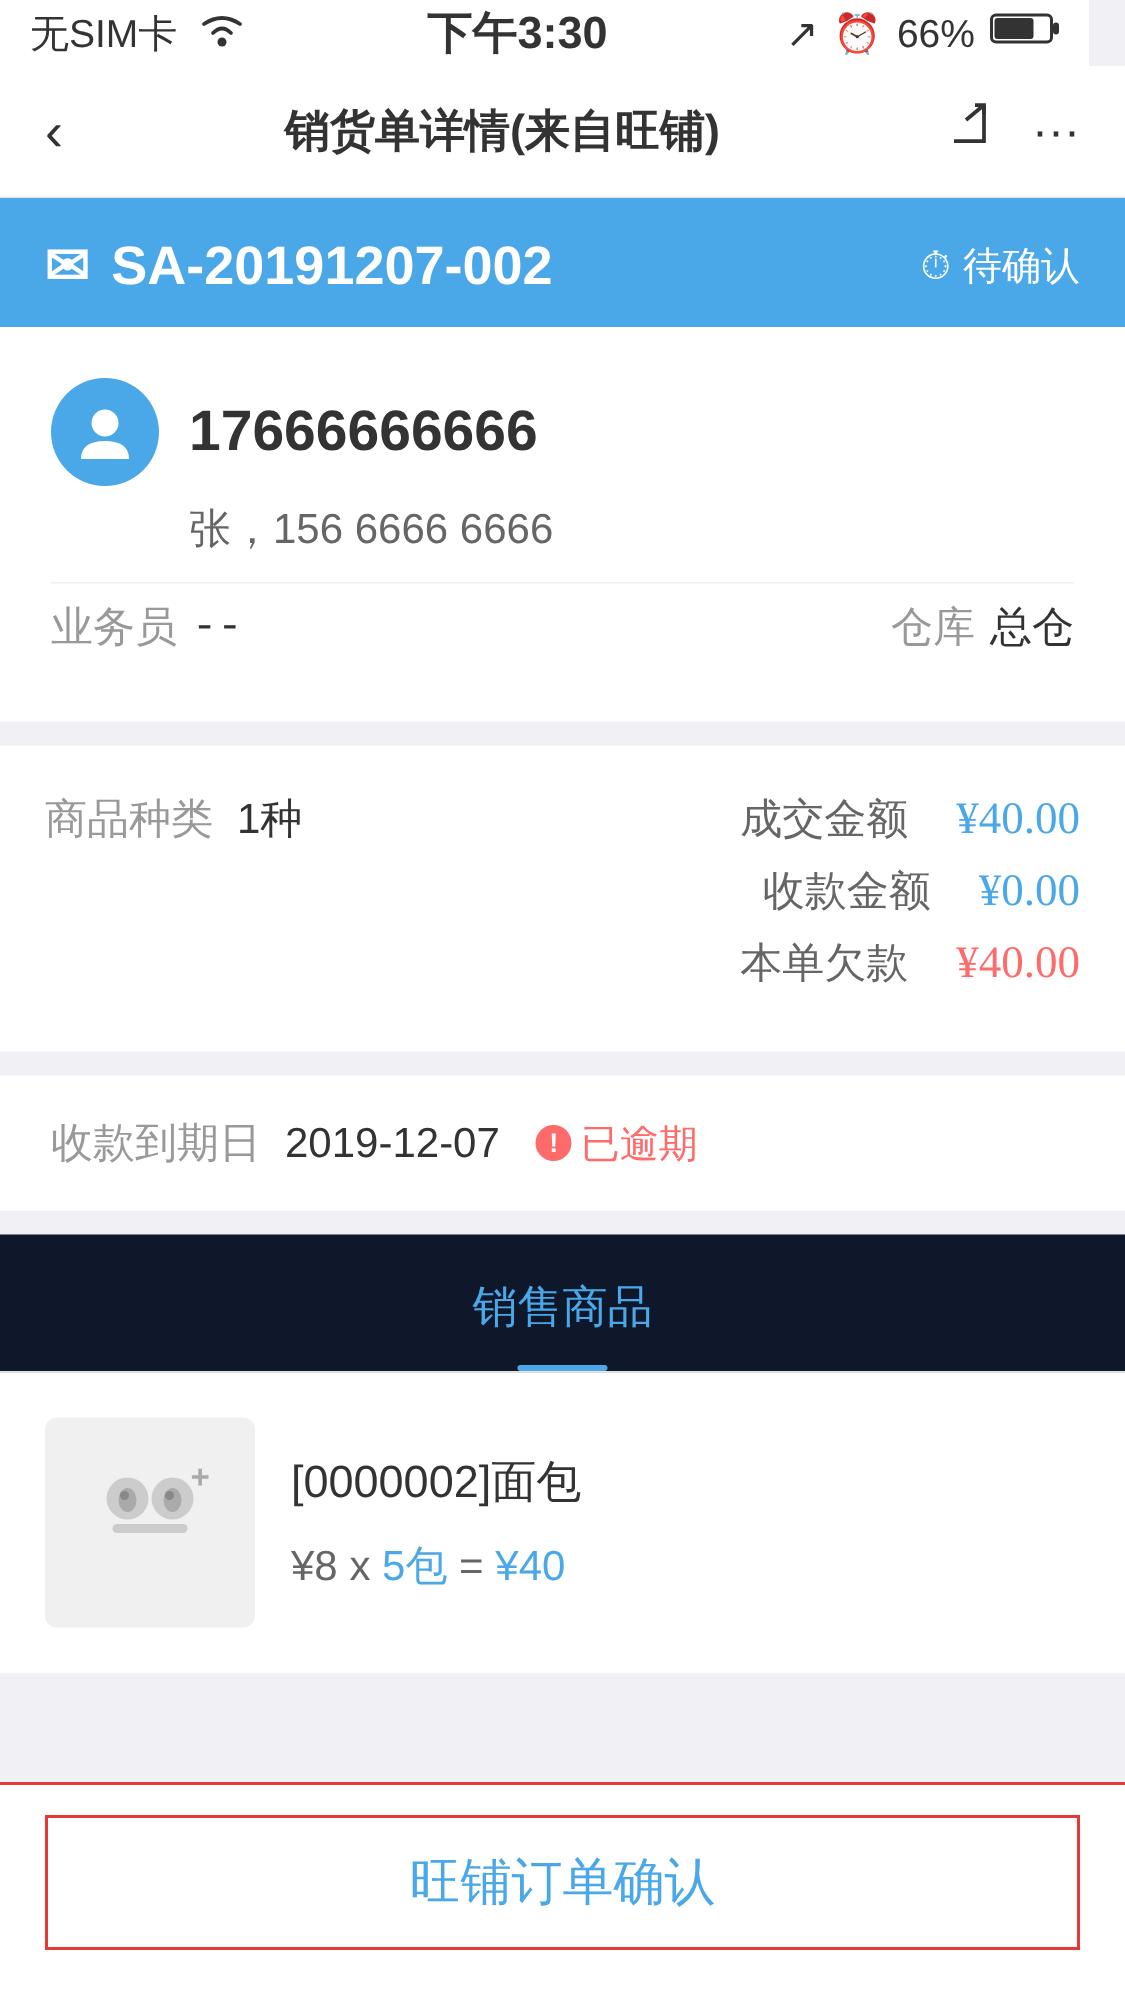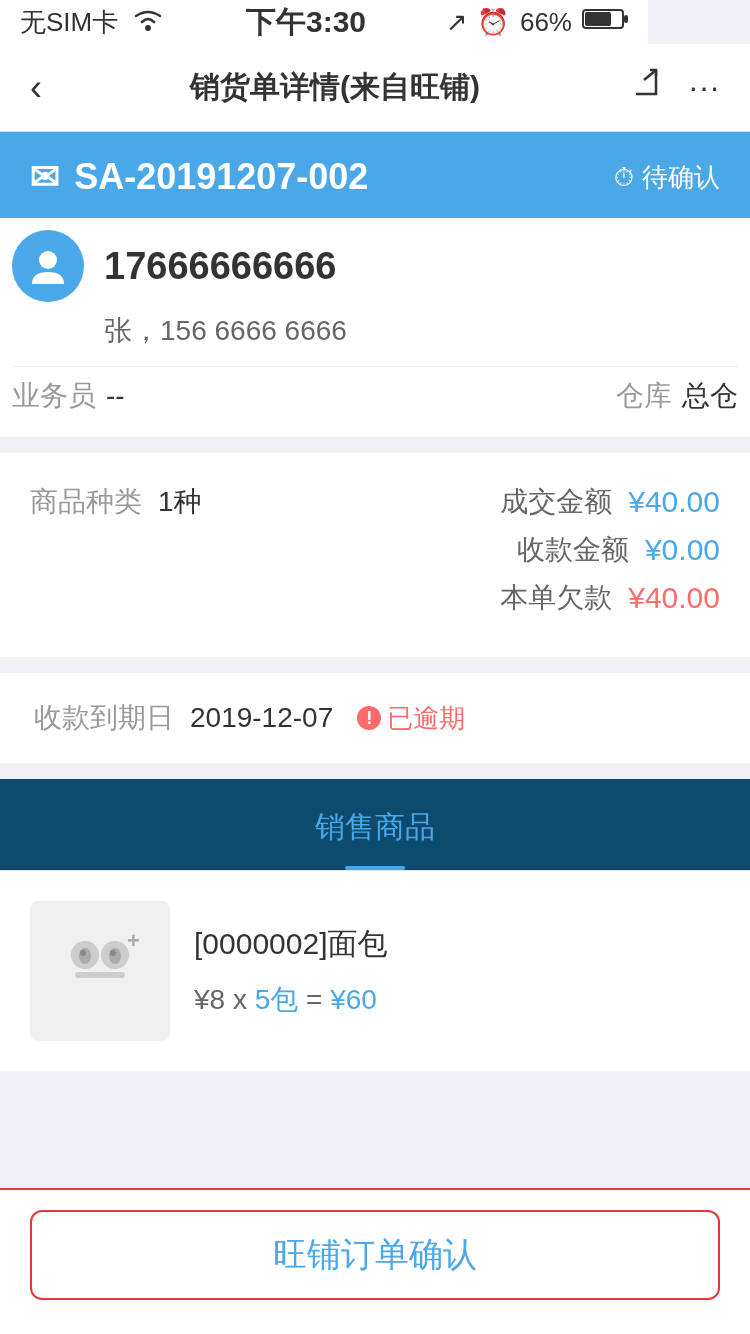--- a/index.html
+++ b/index.html
@@ -8,21 +8,21 @@
       width: 750px;
       min-height: 1334px;
       font-family: -apple-system, 'PingFang SC', 'Helvetica Neue', sans-serif;
       background: #f0f0f5;
       font-size: 28px;
       color: #333;
     }
 
     
     .status-bar {
-      width: 648px;
+      width: 726px;
       height: 44px;
       background: #fff;
       display: flex;
       align-items: center;
       justify-content: space-between;
       padding: 0 20px;
       font-size: 26px;
       font-weight: 500;
     }
     .status-left {
@@ -99,21 +99,21 @@
     }
     .order-date-row {
       margin-top: 10px;
       color: #e8f4ff;
       font-size: 26px;
     }
 
     
     .customer-card {
       background: #fff;
-      padding: 12px;
+      padding: 34px;
       margin-top: 0;
     }
     .customer-top {
       display: flex;
       align-items: center;
       gap: 20px;
       margin-bottom: 10px;
     }
     .avatar {
       width: 72px;
@@ -139,20 +139,21 @@
       padding-left: 92px;
     }
     .customer-meta {
       display: flex;
       justify-content: space-between;
       margin-top: 16px;
       font-size: 28px;
       color: #666;
       padding: 10px 0;
       border-top: 1px solid #f0f0f0;
+      font-family: Liberation Mono, monospace;
     }
     .meta-item {
       display: flex;
       align-items: center;
       gap: 10px;
     }
     .meta-label {
       color: #999;
     }
     .meta-value {
@@ -183,23 +184,24 @@
       color: #333;
       font-size: 28px;
     }
     .summary-right {
       text-align: right;
     }
     .amount-row {
       display: flex;
       align-items: center;
       justify-content: flex-end;
-      gap: 16px;
+      gap: 32px;
       margin-bottom: 10px;
       font-size: 28px;
+      font-family: Liberation Serif, serif;
     }
     .amount-label {
       color: #666;
     }
     .amount-value {
       color: #4aa8e8;
       font-size: 30px;
       font-weight: 500;
     }
     .amount-value.red {
@@ -240,21 +242,21 @@
       color: #fff;
       display: flex;
       align-items: center;
       justify-content: center;
       font-size: 18px;
       font-weight: 700;
     }
 
     
     .tabs-container {
-      background: #0c4a6e;
+      background: #0f172a;
       margin-top: 16px;
       display: flex;
       border-bottom: 1px solid #e5e5e5;
     }
     .tab-item {
       flex: 1;
       text-align: center;
       padding: 28px 0 22px;
       font-size: 30px;
       cursor: pointer;
@@ -338,21 +340,21 @@
       width: 750px;
       background: #fff;
       padding: 20px 30px 34px;
       border-top: 2px solid #e53935;
     }
     .confirm-btn {
       width: 100%;
       height: 90px;
       background: #fff;
       border: 2px solid #e53935;
-      border-radius: 12px;
+      border-radius: 0;
       font-size: 34px;
       color: #4aa8e8;
       cursor: pointer;
       display: flex;
       align-items: center;
       justify-content: center;
       font-weight: 500;
     }
   </style>
 </head>
@@ -493,21 +495,21 @@
     </div>
     <div class="product-info">
       <div class="product-name">
         <span>[0000002]</span><span>面包</span>
       </div>
       <div class="product-price-row">
         <span>¥8</span>
         <span> x </span>
         <span class="product-qty-highlight">5包</span>
         <span> = </span>
-        <span class="product-price-highlight">¥60</span>
+        <span class="product-price-highlight">¥40</span>
       </div>
     </div>
   </div>
 </div>
 
 <div class="empty-area"></div>
 
 <div class="bottom-bar">
   <button class="confirm-btn">旺铺订单确认</button>
 </div>

